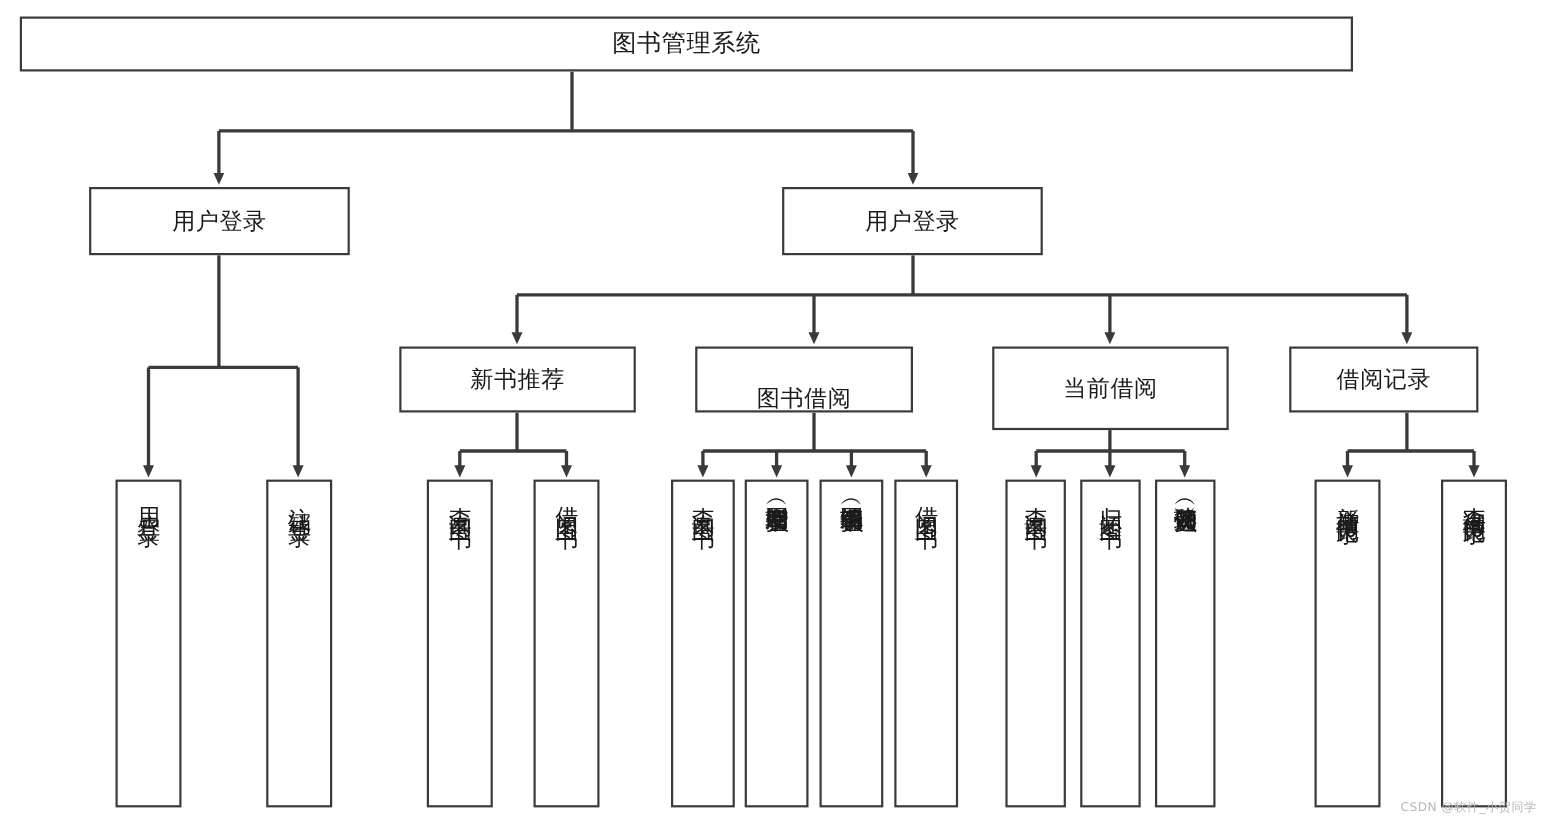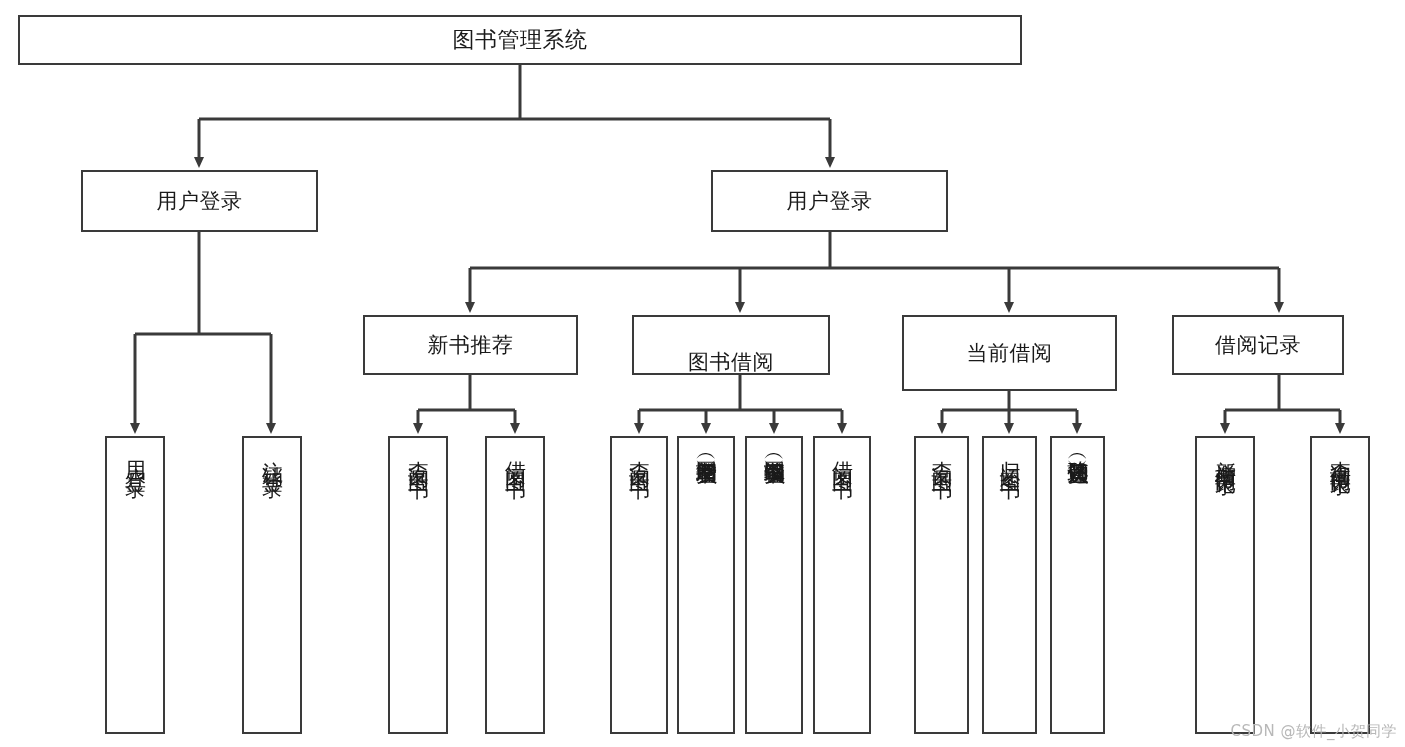--- a/index.html
+++ b/index.html
@@ -69,21 +69,21 @@
   .node.vertical.mid .node-label {
     letter-spacing: 3px;
   }
   .node.vertical.short .node-label {
     letter-spacing: 6px;
   }
   .watermark {
     position: absolute;
     right: 8px;
     bottom: 6px;
-    font-size: 15px;
+    font-size: 11px;
     color: #b8b8b8;
     letter-spacing: 0.5px;
     white-space: nowrap;
     user-select: none;
   }
 </style>
 </head>
 <body>
 
 <div id="diagram-root">
@@ -131,21 +131,21 @@
       <path d="M1009,410 L1009,424" marker-end="url(#arrow)"></path>
       <path d="M1077,410 L1077,424" marker-end="url(#arrow)"></path>
 
       <path d="M1279,375 L1279,410"></path>
       <path d="M1225,410 L1340,410"></path>
       <path d="M1225,410 L1225,424" marker-end="url(#arrow)"></path>
       <path d="M1340,410 L1340,424" marker-end="url(#arrow)"></path>
     </g>
   </svg>
 
-  <div class="node root horizontal" style="left:18px; top:15px; width:1004px; height:50px;">
+  <div class="node root horizontal" style="left:18px; top:15px; width:1212px; height:50px;">
     <span class="node-label">图书管理系统</span>
   </div>
 
   <div class="node horizontal" style="left:81px; top:170px; width:237px; height:62px;">
     <span class="node-label">用户登录</span>
   </div>
   <div class="node horizontal" style="left:711px; top:170px; width:237px; height:62px;">
     <span class="node-label">用户登录</span>
   </div>
 

